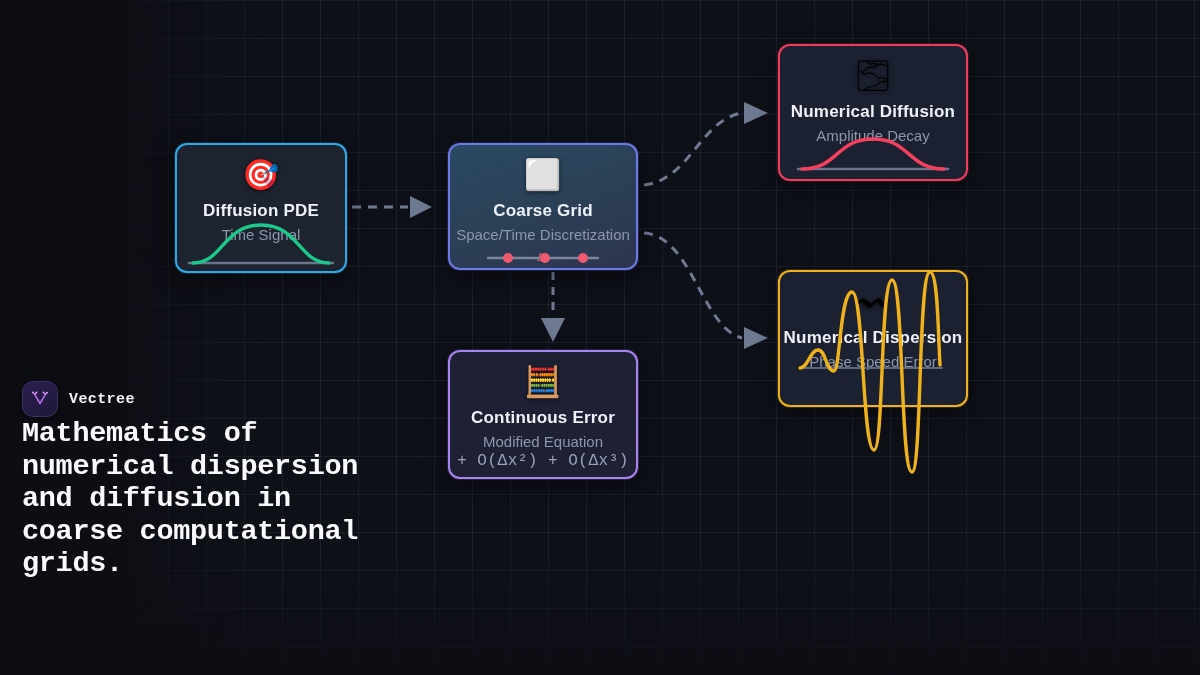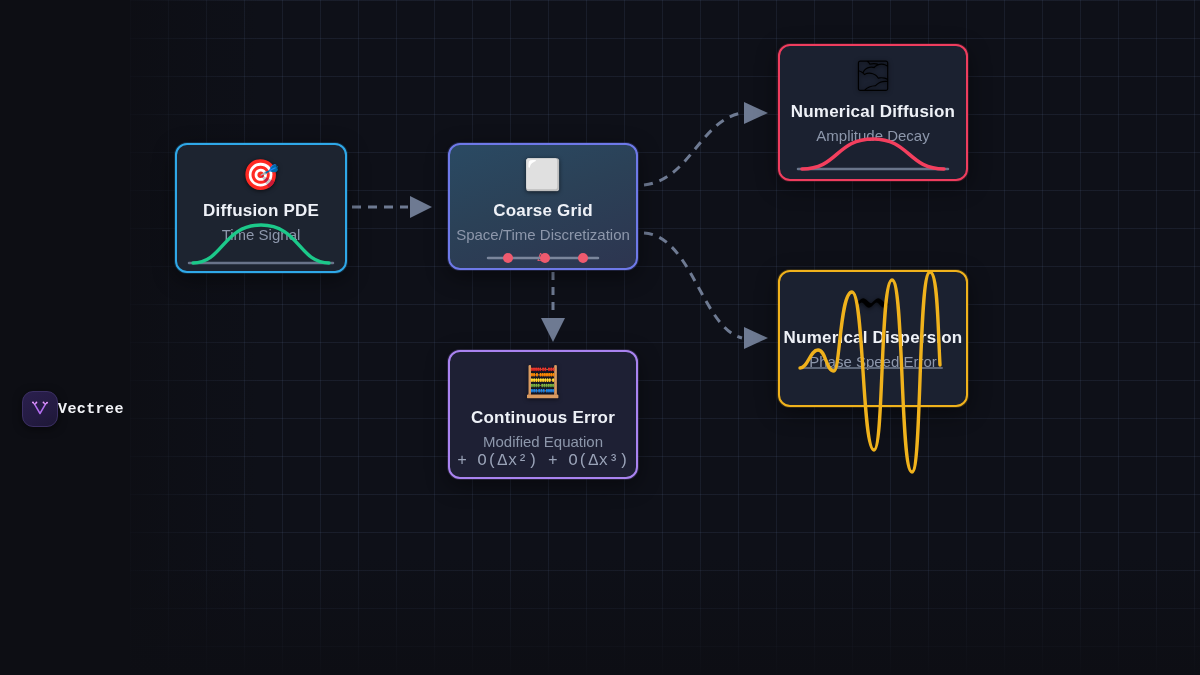--- a/index.html
+++ b/index.html
@@ -86,22 +86,22 @@
   }
   .dx-label{
     font-size:10px;color:#ef5a6e;text-align:center;margin-top:9px;
     font-family:"Liberation Sans", sans-serif;
   }
   .curve-svg{position:absolute;left:0;bottom:0;width:100%;overflow:visible;}
   .wave-overflow{position:absolute;left:0;top:0;width:190px;height:137px;overflow:visible;pointer-events:none;}
 
   
   .brand{
-    position:absolute;left:22px;top:391px;
-    display:flex;align-items:center;z-index:6;
+    position:absolute;left:22px;top:381px;
+    display:flex;align-items:center;gap:11px;z-index:6;
   }
   .brand-logo{
     width:34px;height:34px;border-radius:11px;
     background:linear-gradient(150deg,#2a1f4d 0%, #241b42 60%, #1d1736 100%);
     border:1px solid #3b2f63;
     display:flex;align-items:center;justify-content:center;
     box-shadow:0 2px 8px rgba(0,0,0,.5);
   }
   .brand-name{
     font-family:"Liberation Mono", monospace;
@@ -229,15 +229,16 @@
         <path d="M18.4,6.4 L16.3,4.3 M18.4,6.4 L20.4,4.5" stroke="#d28af5" stroke-width="1.5" fill="none" stroke-linecap="round"></path>
         <circle cx="3.5" cy="4.0" r="1.1" fill="#e59bff"></circle>
         <circle cx="7.7" cy="4.2" r="1.1" fill="#e59bff"></circle>
         <circle cx="16.2" cy="4.1" r="1.1" fill="#e59bff"></circle>
         <circle cx="20.5" cy="4.3" r="1.1" fill="#e59bff"></circle>
       </svg>
     </div>
     <div class="brand-name">Vectree</div>
   </div>
 
+  <div class="headline">Mathematics of numerical dispersion and diffusion in coarse computational grids.</div>
 
 
 </div>
 
 </body></html>

